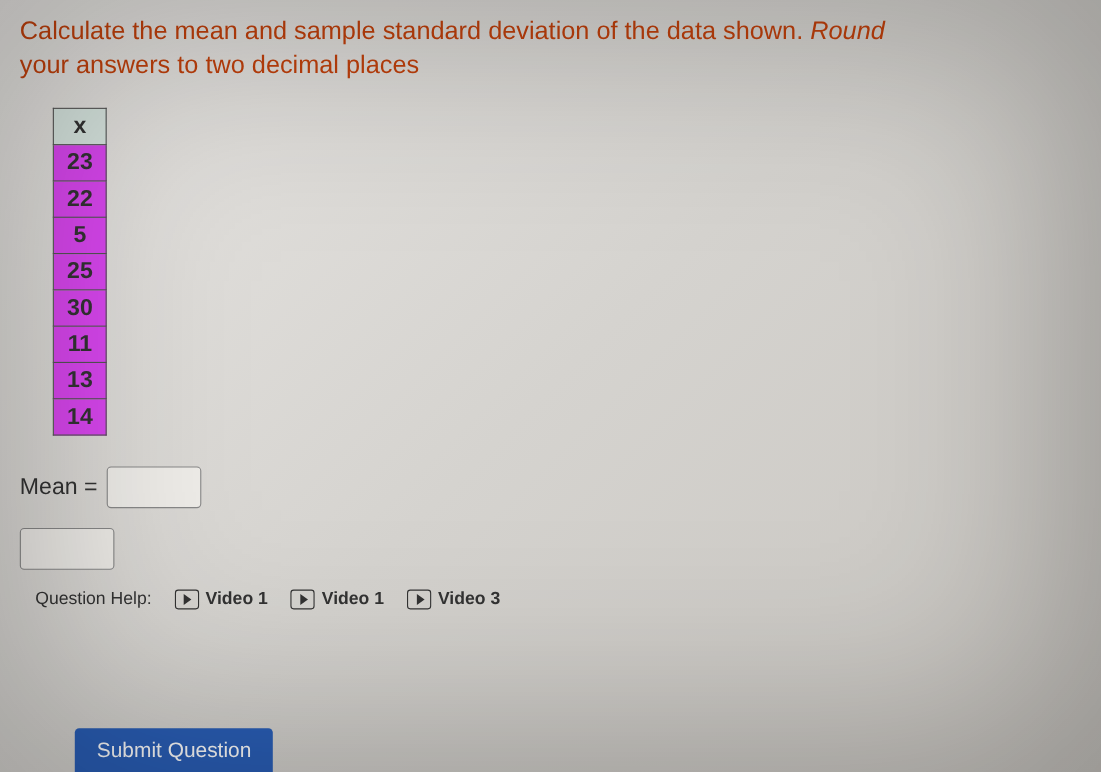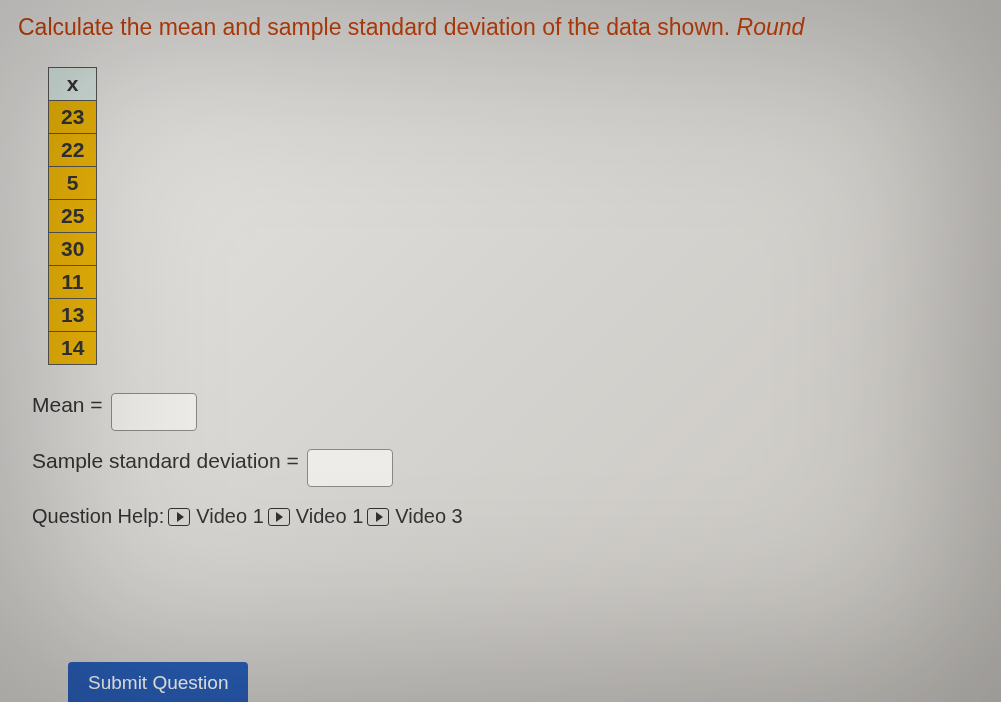--- a/index.html
+++ b/index.html
@@ -39,26 +39,25 @@
       font-weight: 600;
       color: #333;
       padding: 4px 12px;
       min-width: 46px;
     }
     .data-table th {
       background: #d8e6e0;
       font-weight: 700;
     }
     .data-table td {
-      background: #eab308;
+      background: #d946ef;
     }
     .answer-row {
       display: flex;
-      align-items: flex-start;
-      margin-left: 14px;
+      align-items: center;
       margin-bottom: 18px;
       font-size: 21px;
       color: #333;
     }
     .answer-row .label {
       margin-right: 8px;
     }
     .answer-input {
       width: 86px;
       height: 38px;
@@ -66,30 +65,31 @@
       border-radius: 4px;
       background: #eeece8;
       font-size: 18px;
       padding: 0 6px;
     }
     .help-row {
       display: flex;
       align-items: center;
       margin-left: 14px;
       margin-top: 10px;
-      font-size: 20px;
+      font-size: 16px;
       color: #333;
-      gap: 4px;
+      gap: 21px;
     }
     .help-link {
       display: inline-flex;
       align-items: center;
       gap: 6px;
       color: #333;
       cursor: pointer;
+      font-weight: bold;
     }
     .video-icon {
       display: inline-flex;
       align-items: center;
       justify-content: center;
       width: 22px;
       height: 18px;
       border: 1.5px solid #333;
       border-radius: 3px;
       font-size: 10px;
@@ -123,20 +123,21 @@
       position: absolute;
       inset: 0;
       box-shadow: inset 0 0 180px 40px rgba(0,0,0,0.25);
     }
   </style>
 </head>
 <body>
 
 <div class="question-text">
   <span>Calculate the mean and sample standard deviation of the data shown. </span><span class="italic">Round</span><br>
+  <span>your answers to two decimal places</span>
 </div>
 
 <table class="data-table">
   <thead>
     <tr>
         <th>x</th>
       </tr>
   </thead>
   <tbody>
     <tr>
@@ -165,21 +166,20 @@
       </tr>
   </tbody>
 </table>
 
 <div class="answer-row">
   <span class="label">Mean =</span>
   <input class="answer-input" type="text" value="" style="">
 </div>
 
 <div class="answer-row">
-  <span class="label">Sample standard deviation =</span>
   <input class="answer-input" type="text" value="" style="">
 </div>
 
 <div class="help-row">
   <span>Question Help:</span>
   <span class="help-link">
     <span class="video-icon"></span>
     <span>Video 1</span>
   </span>
   <span class="help-link">

